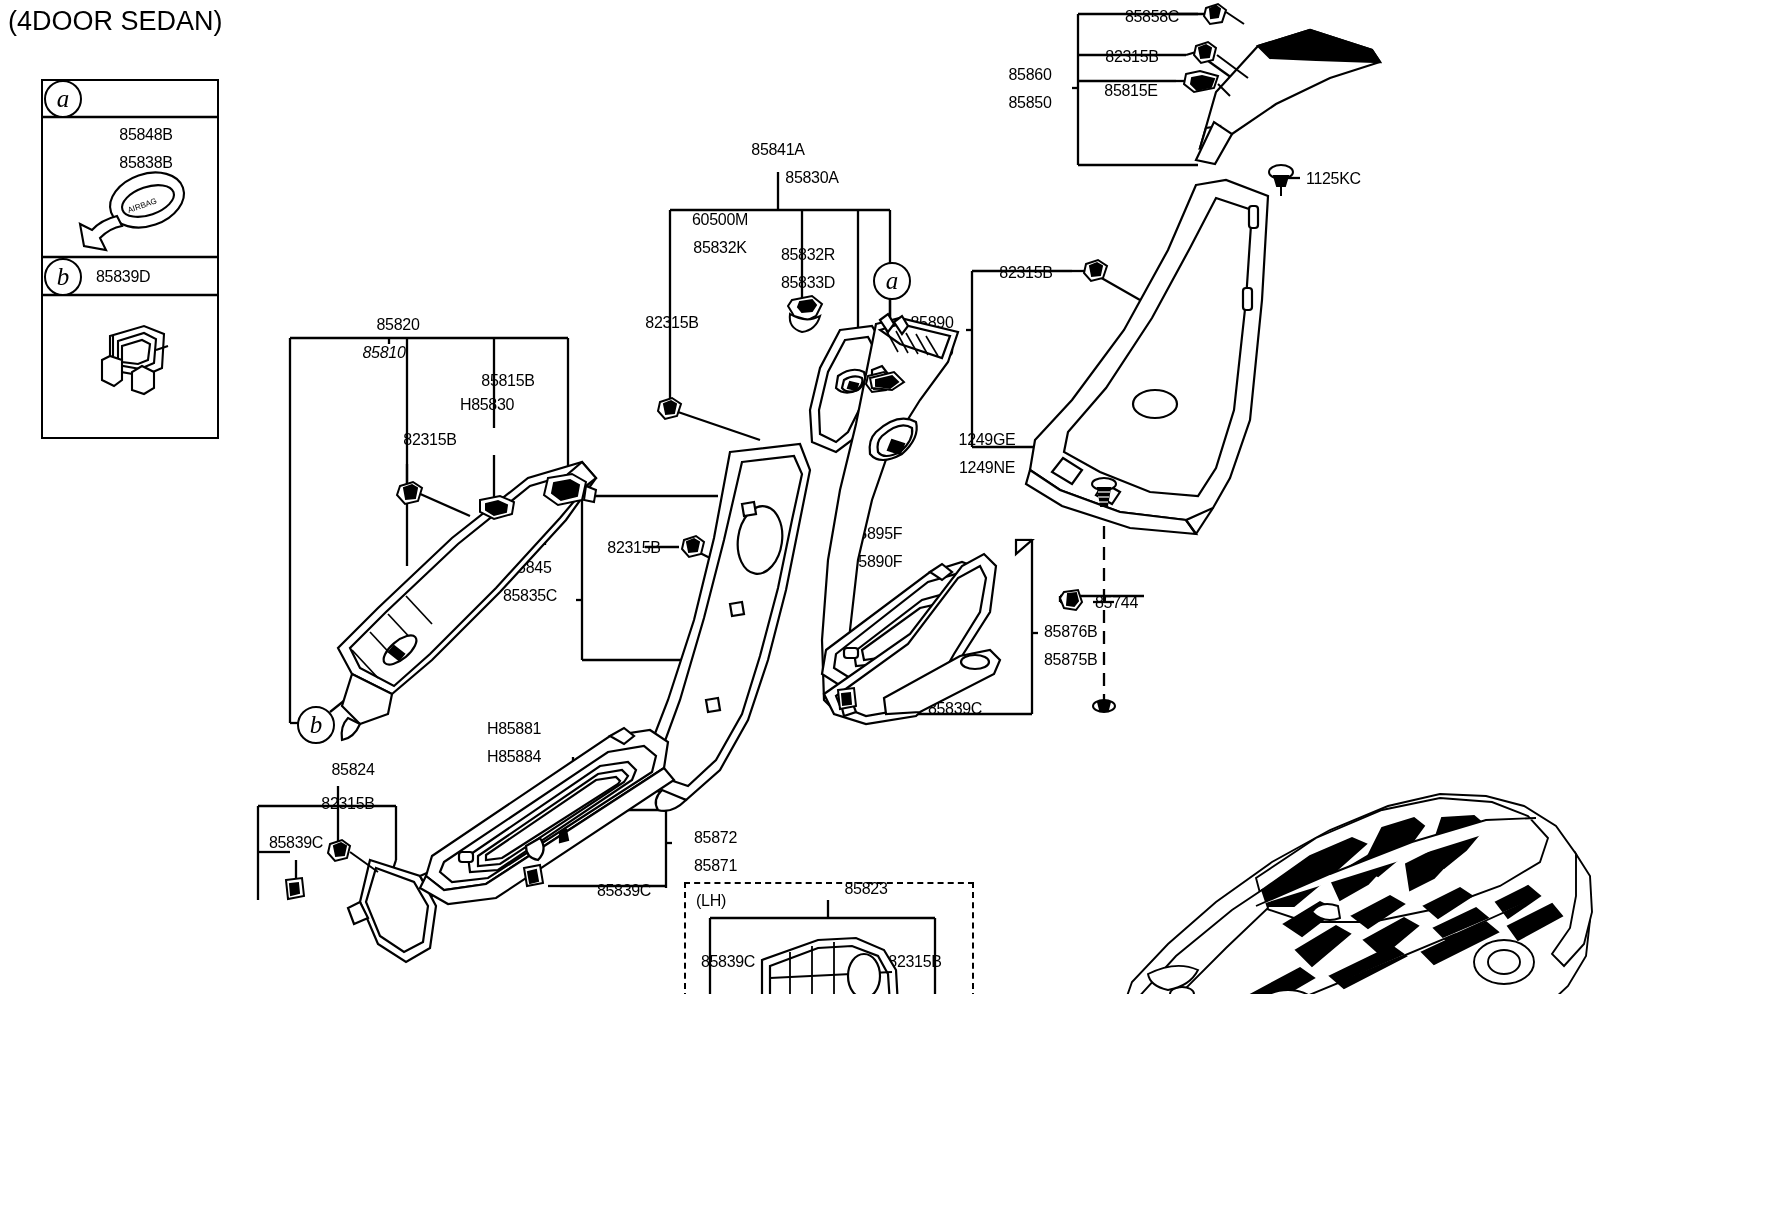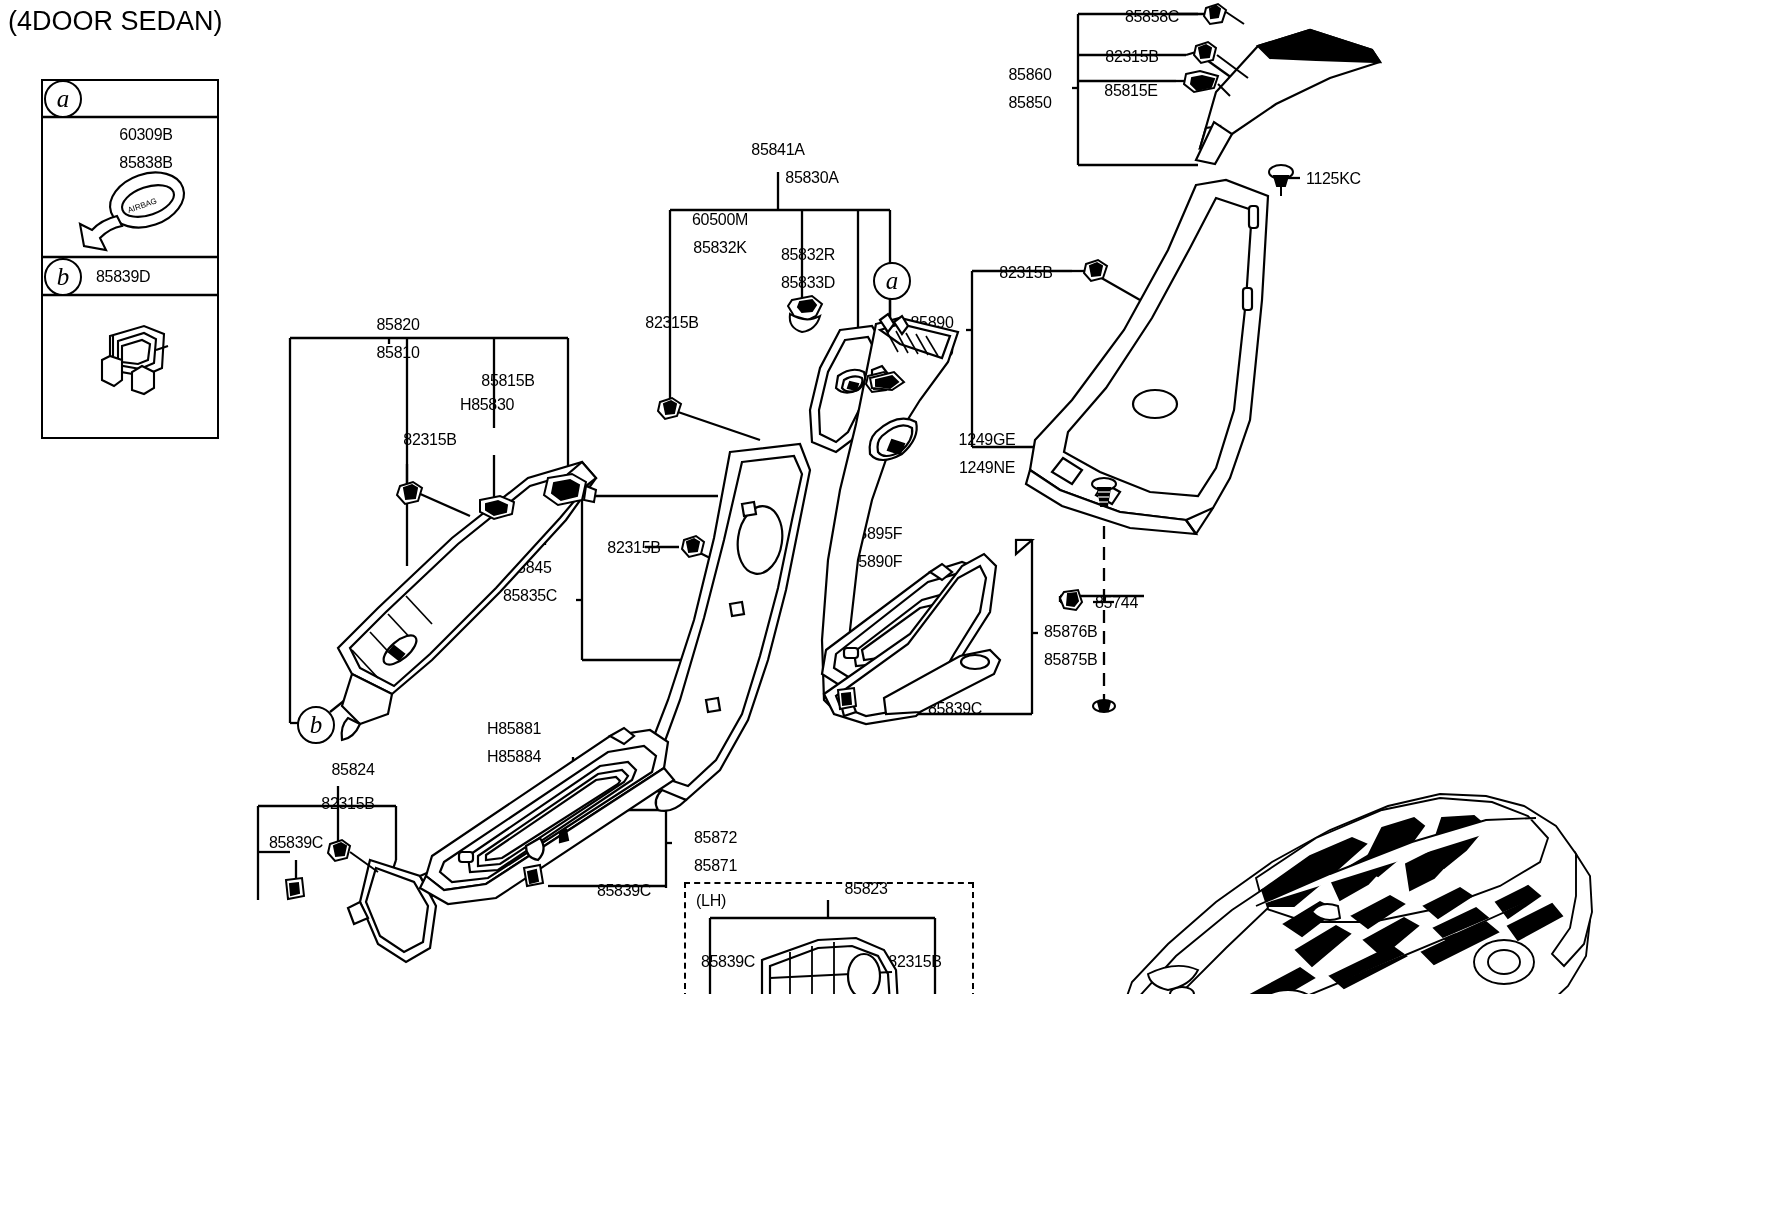--- a/index.html
+++ b/index.html
@@ -30,21 +30,21 @@
       <line x1="41" y1="295" x2="219" y2="295"></line>
     </g>
   </svg>
   <div class="circ" style="left:44px;top:80px;">
       <span>a</span>
     </div>
   <div class="circ" style="left:44px;top:258px;">
       <span>b</span>
     </div>
 
-  <div class="lbl c" style="left:146px;top:120px;">60309B</div>
+  <div class="lbl c" style="left:146px;top:120px;">85848B</div>
   <div class="lbl c" style="left:146px;top:148px;">85838B</div>
   <div class="lbl" style="left:96px;top:262px;">85839D</div>
 
   <svg width="1772" height="1211">
     <g stroke="#000" stroke-width="2.1" fill="#fff">
       <line x1="155" y1="172" x2="155" y2="196"></line>
       <path d="M155 191 l10 -2 l-1 10 z" fill="#000" stroke="none"></path>
       <ellipse cx="147" cy="200" rx="38" ry="26" transform="rotate(-19 147 200)"></ellipse>
       <ellipse cx="148" cy="201" rx="27" ry="14" transform="rotate(-19 148 201)"></ellipse>
       <path d="M117 216 q-16 4 -25 14 l-12 -6 l4 22 l22 4 l-6 -12 q10 -10 22 -12 z"></path>
@@ -186,21 +186,21 @@
       <line x1="710" y1="918" x2="710" y2="1030"></line>
       <line x1="935" y1="918" x2="935" y2="1000"></line>
 
       <line x1="710" y1="1030" x2="726" y2="1030"></line>
 
       <line x1="935" y1="1000" x2="920" y2="1018"></line>
     </g>
   </svg>
 
   <div class="lbl c" style="left:398px;top:310px;">85820</div>
-  <div class="lbl c" style="left:398px;top:338px;">85810</div>
+  <div class="lbl c" style="left:384px;top:338px;font-style:italic;">85810</div>
   <div class="lbl c" style="left:430px;top:425px;">82315B</div>
   <div class="lbl c" style="left:487px;top:390px;">H85830</div>
   <div class="lbl c" style="left:508px;top:366px;">85815B</div>
 
   <div class="lbl c" style="left:530px;top:553px;">85845</div>
   <div class="lbl c" style="left:530px;top:581px;">85835C</div>
   <div class="lbl c" style="left:634px;top:533px;">82315B</div>
 
   <div class="lbl c" style="left:778px;top:135px;">85841A</div>
   <div class="lbl c" style="left:812px;top:163px;">85830A</div>

